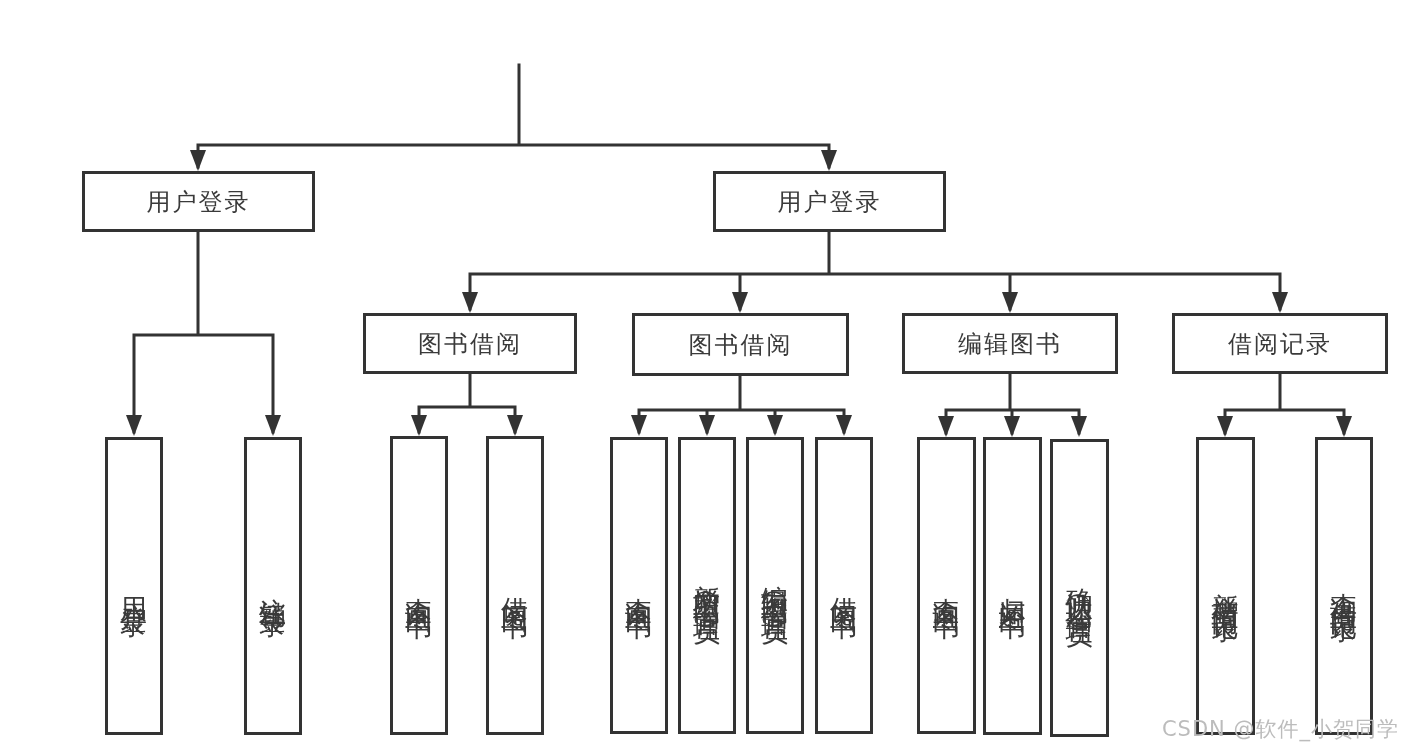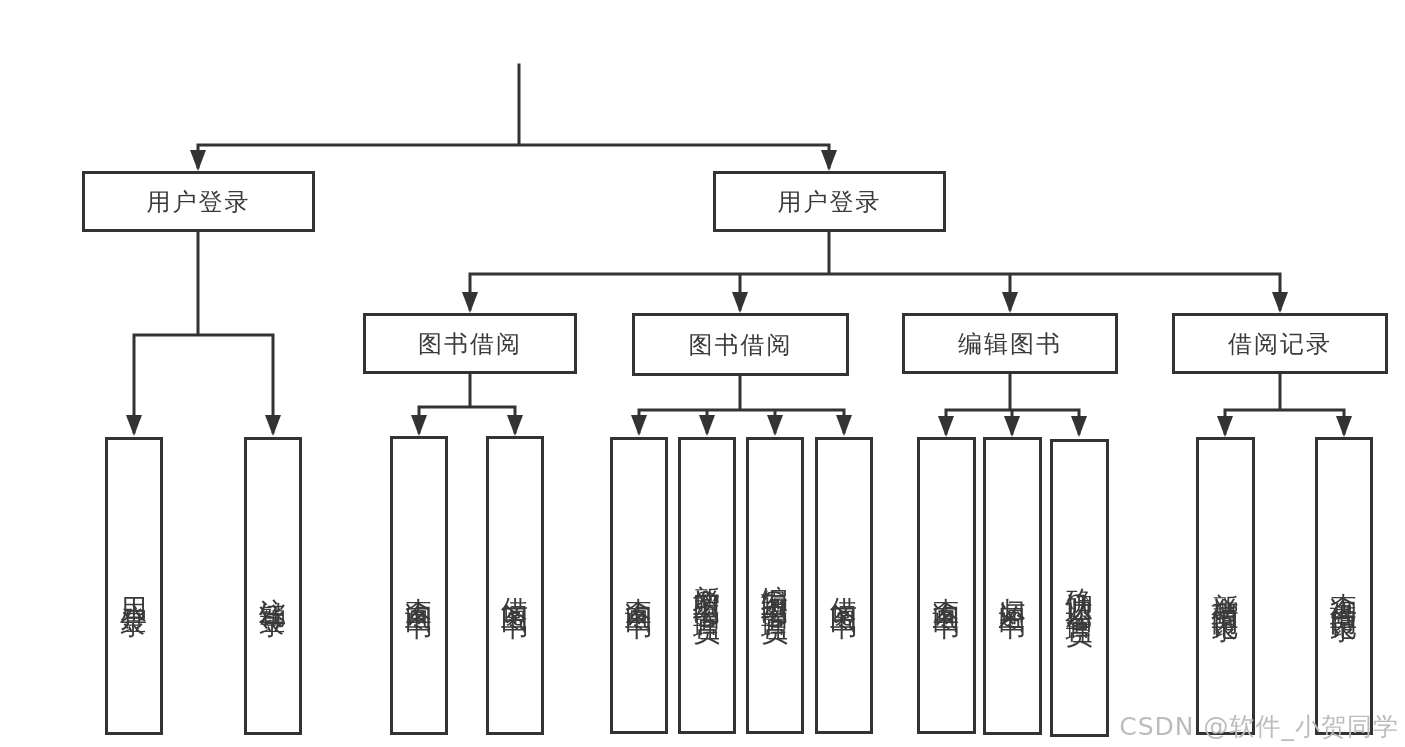--- a/index.html
+++ b/index.html
@@ -46,21 +46,21 @@
     writing-mode: vertical-rl;
     text-orientation: mixed;
     font-size: 27px;
     letter-spacing: 5px;
     line-height: 1;
   }
   .watermark {
     position: absolute;
     right: 6px;
     bottom: 4px;
-    font-size: 25px;
+    font-size: 21px;
     letter-spacing: 1px;
     color: var(--wm);
     white-space: nowrap;
   }
 </style>
 </head>
 <body>
 
 <div class="canvas">
 

